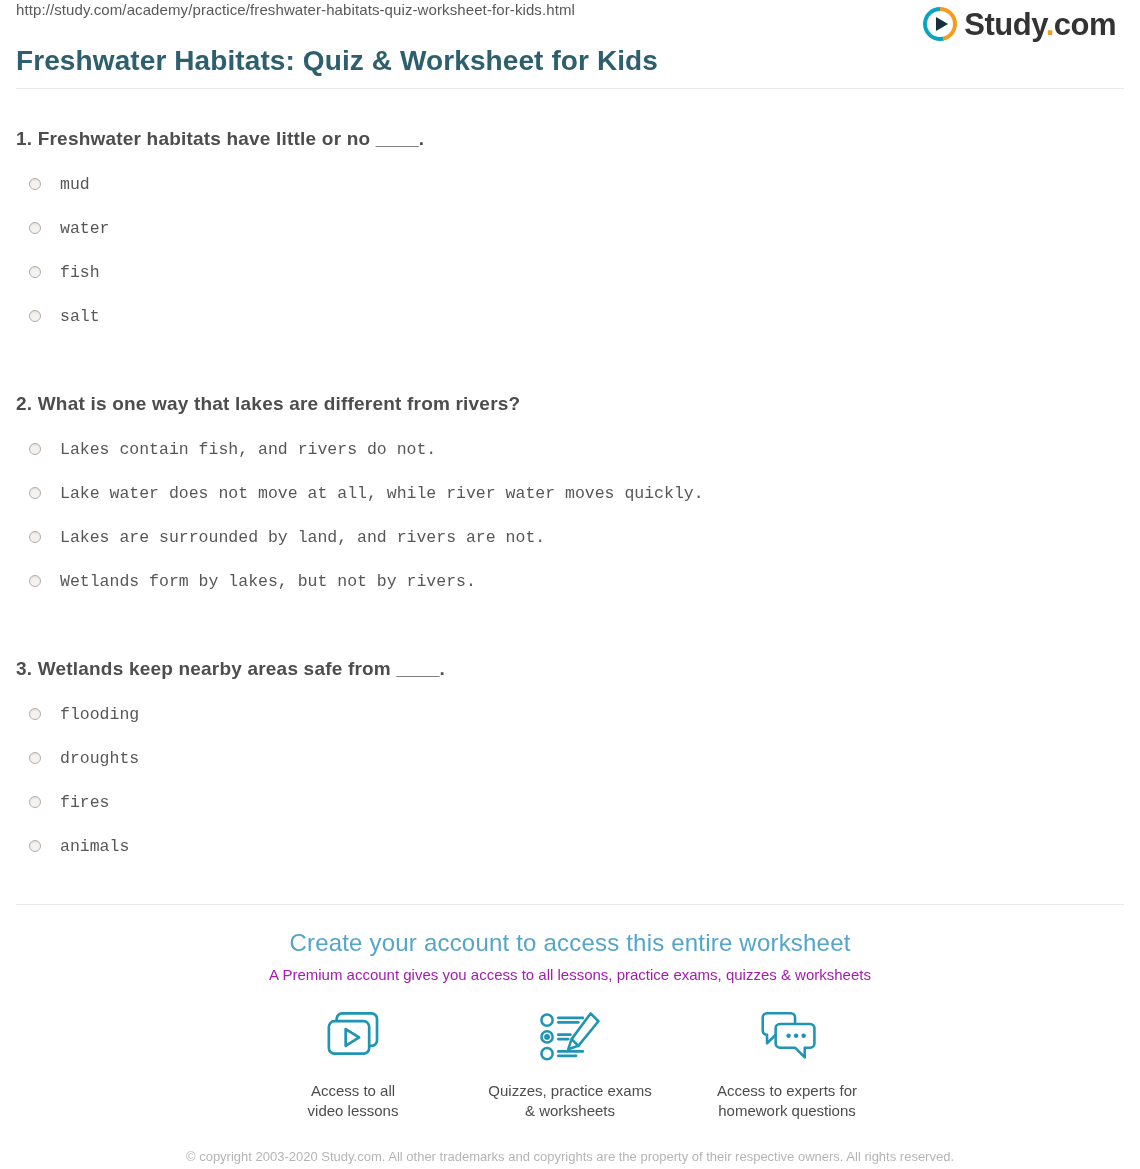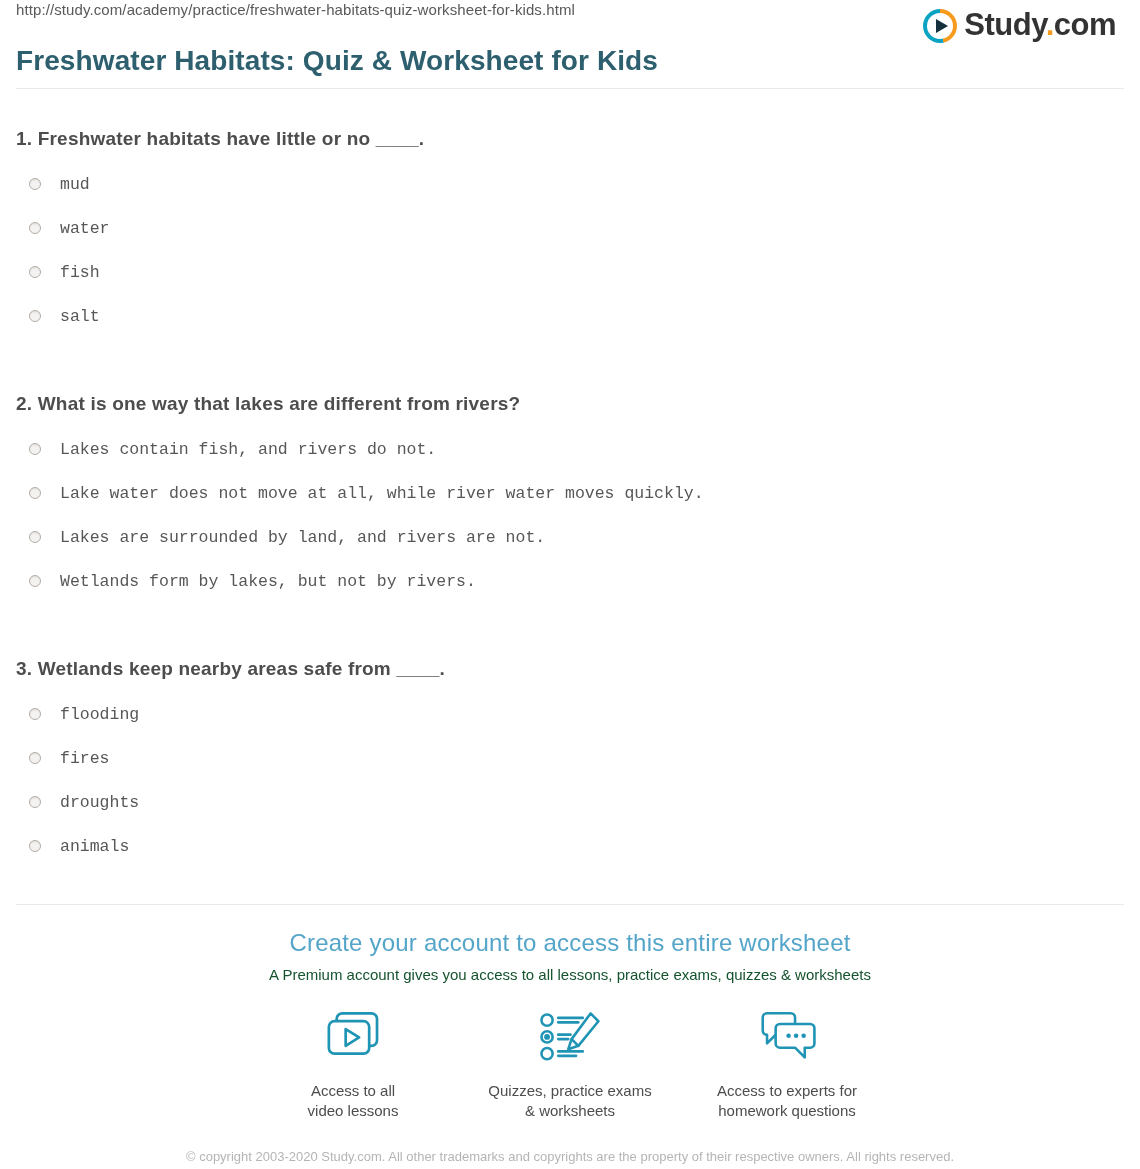--- a/index.html
+++ b/index.html
@@ -6,21 +6,21 @@
   html, body { background: #fff; }
   body {
     width: 1140px; height: 1169px; position: relative; overflow: hidden;
     font-family: "Liberation Sans", sans-serif; color: #555;
   }
 
   
   .url-bar {
     padding: 1px 16px 0; font-size: 15px; color: #595959; letter-spacing: 0.1px;
   }
-  .logo { position: absolute; top: 7px; right: 24px; display: flex; align-items: flex-end; gap: 7px; cursor: pointer; }
+  .logo { position: absolute; top: 7px; right: 24px; display: flex; align-items: flex-start; gap: 7px; cursor: pointer; }
   .logo-icon { width: 34px; height: 34px; border-radius: 50%; position: relative;
     background: conic-gradient(#f79b1f 0deg 168deg, #0aa3c2 168deg 360deg); }
   .logo-icon::before { content: ""; position: absolute; inset: 4px; background: #fff; border-radius: 50%; }
   .logo-icon::after { content: ""; position: absolute; left: 13px; top: 10px; width: 0; height: 0;
     border-left: 12px solid #15303d; border-top: 7px solid transparent; border-bottom: 7px solid transparent; }
   .logo-word { font-size: 31px; font-weight: 700; color: #333; letter-spacing: -0.5px; }
   .logo-word .dot { color: #f79b1f; }
 
   
   h1.page-title {
@@ -40,21 +40,21 @@
     background: radial-gradient(circle at 50% 75%, #f4f2f0 55%, #d8d4cf 100%);
   }
   .option-label { margin-left: 19px; font-size: 16.5px; color: #575757; font-family: Liberation Mono, monospace; }
 
   
   .section-divider { margin: 48px 16px 0; border: 0; border-top: 1px solid #e9e9e9; }
   .cta-title {
     margin-top: 24px; text-align: center; font-size: 24px; font-weight: 400;
     color: #54a5c9; letter-spacing: 0.2px; cursor: pointer;
   }
-  .cta-subtitle { margin-top: 9px; text-align: center; font-size: 15px; color: #14532d; }
+  .cta-subtitle { margin-top: 9px; text-align: center; font-size: 15px; color: #a21caf; }
 
   
   .features { display: flex; justify-content: center; margin-top: 27px; }
   .feature { width: 217px; text-align: center; }
   .feature svg { height: 56px; display: inline-block; }
   .feature-label { margin-top: 11px; font-size: 15px; color: #4d4d4d; line-height: 20px; }
 
   
   .copyright {
     margin: 27px auto 0; width: 770px; text-align: center;
@@ -116,25 +116,25 @@
   </div>
 
   <div class="question">
     <div class="question-text">3. Wetlands keep nearby areas safe from ____.</div>
     <div class="option">
       <span class="radio"></span>
       <span class="option-label">flooding</span>
     </div>
     <div class="option">
       <span class="radio"></span>
-      <span class="option-label">fires</span>
+      <span class="option-label">droughts</span>
     </div>
     <div class="option">
       <span class="radio"></span>
-      <span class="option-label">droughts</span>
+      <span class="option-label">fires</span>
     </div>
     <div class="option">
       <span class="radio"></span>
       <span class="option-label">animals</span>
     </div>
   </div>
 
 </div>
 
 <hr class="section-divider">

